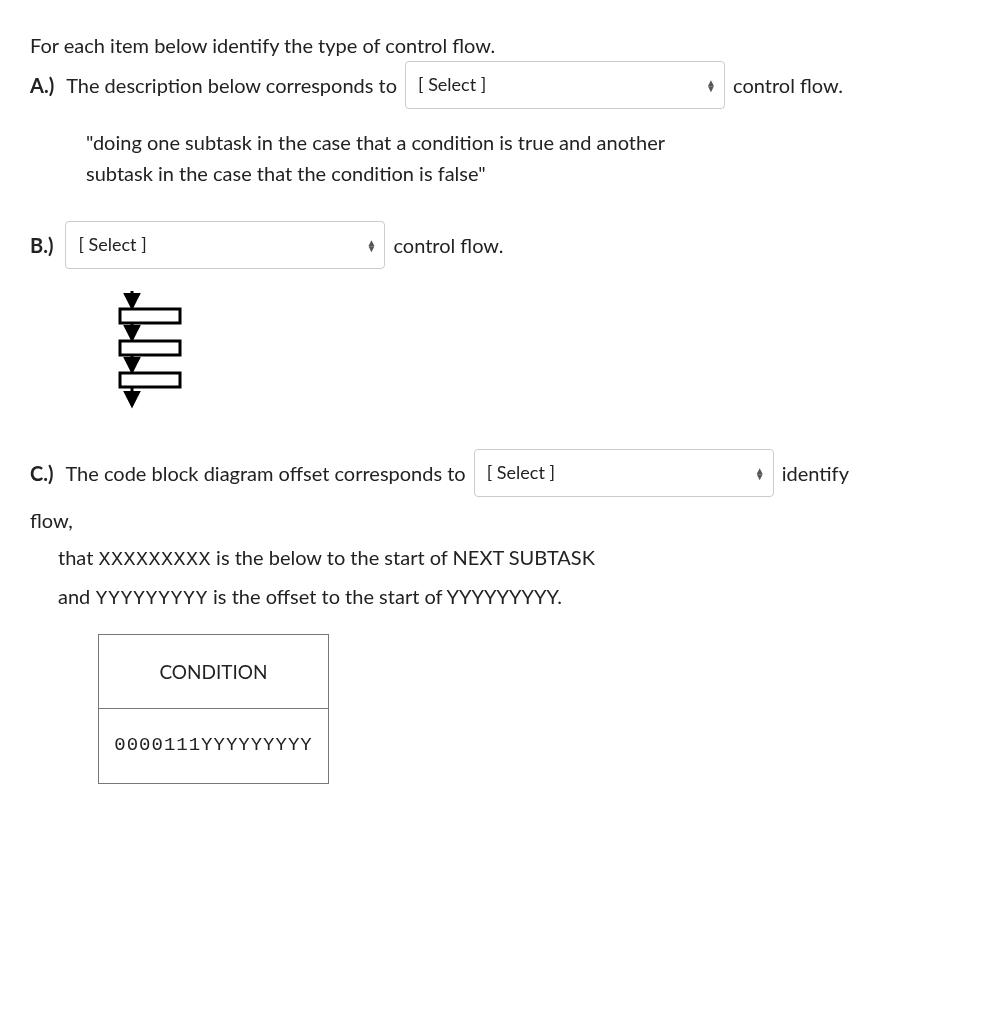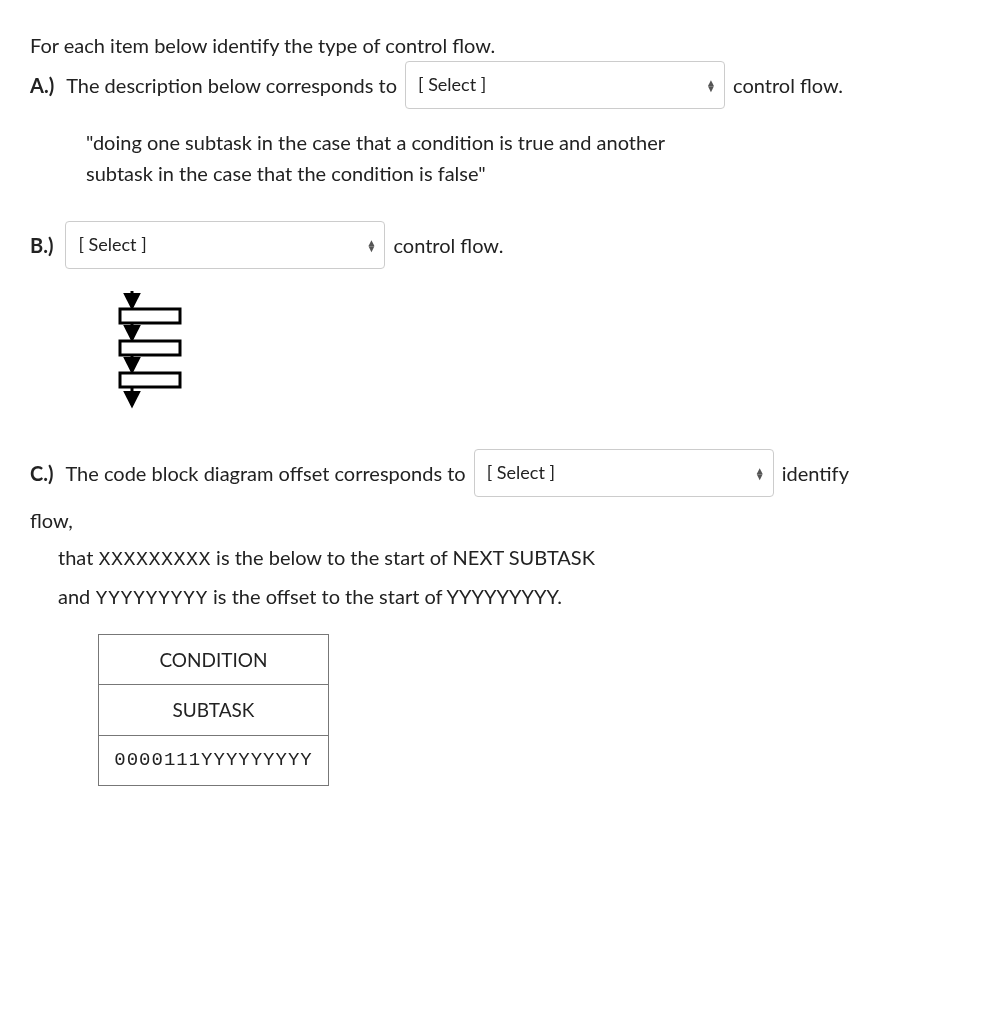--- a/index.html
+++ b/index.html
@@ -57,21 +57,21 @@
     margin-left: 28px;
     margin-top: 6px;
   }
   .mono { font-family: "Courier New", monospace; letter-spacing: 0.5px; }
   .code-table {
     margin: 20px 0 0 68px;
     border-collapse: collapse;
   }
   .code-table td {
     border: 1px solid #777;
-    padding: 10px 10px;
+    padding: 22px 10px;
     text-align: center;
     font-size: 19px;
     min-width: 230px;
   }
   .code-table td.mono {
     font-family: "Courier New", monospace;
     letter-spacing: 1px;
   }
   svg { display: block; }
 </style>
@@ -148,19 +148,16 @@
 <div class="explain">
   <span>and </span><span class="mono">YYYYYYYYY</span><span> is the offset to the start of YYYYYYYYY.</span>
 </div>
 
 <table class="code-table">
   <tbody>
       <tr>
         <td>CONDITION</td>
       </tr>
   <tr>
-        <td>SUBTASK</td>
-      </tr>
-  <tr>
         <td class="mono">0000111YYYYYYYYY</td>
       </tr>
 </tbody>
   </table>
 
 </body></html>

